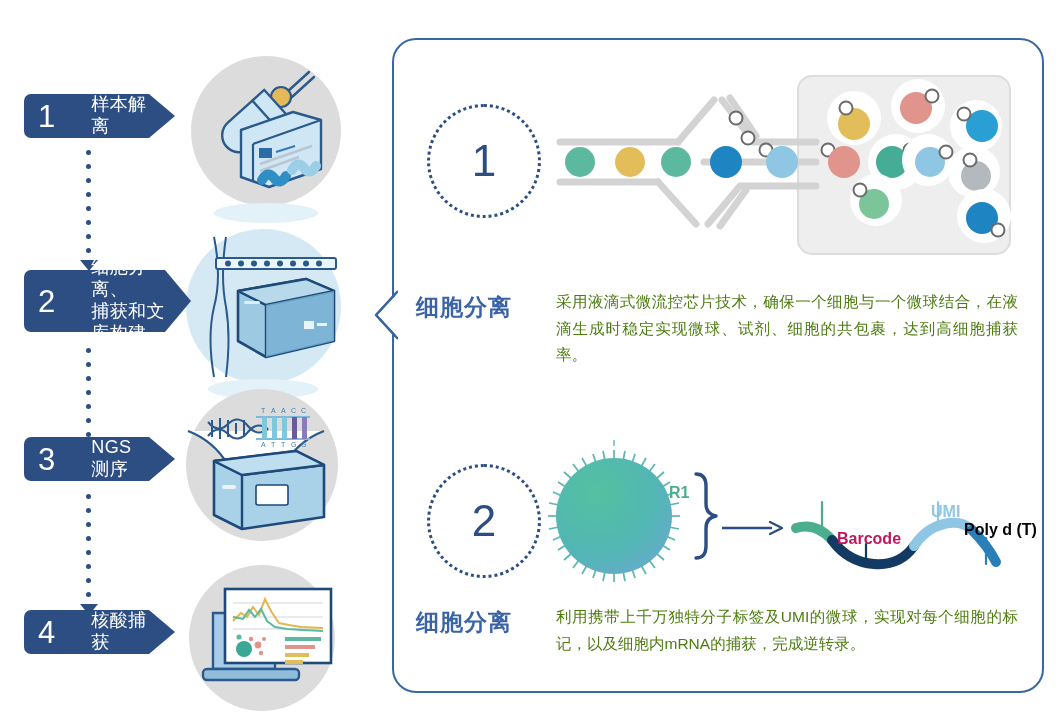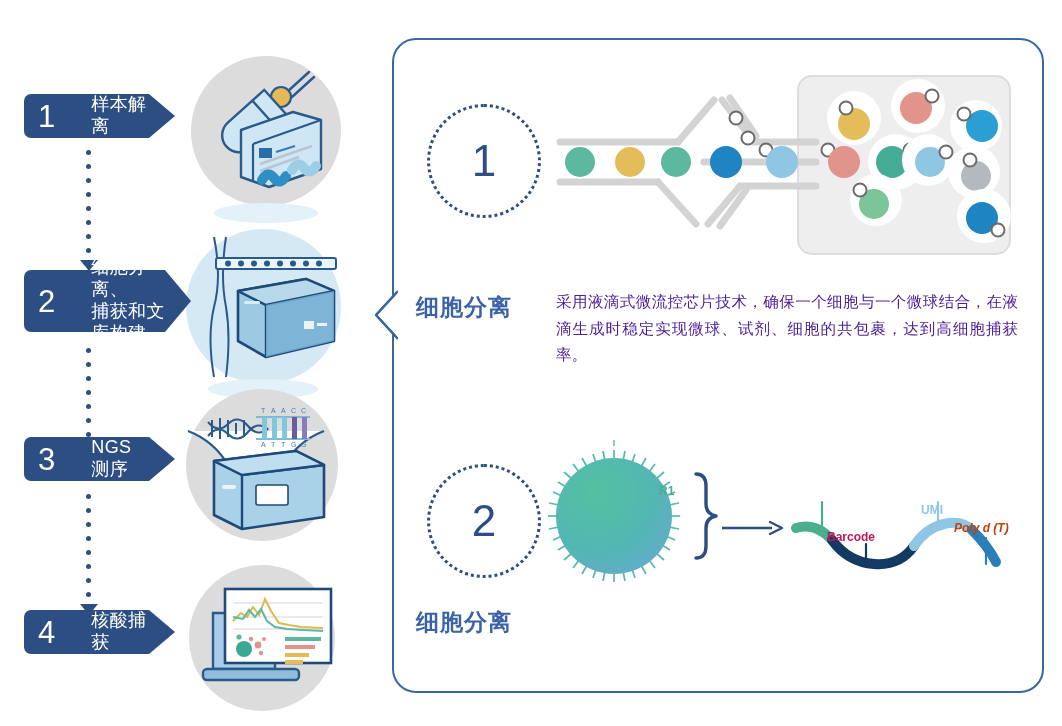--- a/index.html
+++ b/index.html
@@ -71,29 +71,29 @@
     display:flex;align-items:center;justify-content:center;
     color:#2d4e83;font-size:44px;font-weight:400;
   }
   .sec-title{
     position:absolute;
     color:#3a62a6;font-size:23px;font-weight:bold;letter-spacing:1px;
     white-space:nowrap;
   }
   .sec-body{
     position:absolute;
-    color:#4c1d95;font-size:15.5px;line-height:1.72;
+    color:#4d7c0f;font-size:15.5px;line-height:1.72;
     text-align:justify;
   }
 
-  .lbl{position:absolute;font-size:12px;font-weight:bold;white-space:nowrap;}
+  .lbl{position:absolute;font-size:16px;font-weight:bold;white-space:nowrap;margin-left:10px;}
   .lbl.r1{color:#4bae8f;}
   .lbl.barcode{color:#be185d;}
   .lbl.umi{color:#8ec6e4;}
-  .lbl.polyd{color:#c2410c;font-style:italic;}
+  .lbl.polyd{color:#000000;}
 </style>
 </head>
 <body>
 
 <div class="root">
 
   <div class="workflow">
 
     <div class="icon-circle" style="left:191px;top:56px;width:150px;height:150px;background:#dcdcdc;">
       <svg viewBox="0 0 150 150" width="150" height="150">
@@ -445,14 +445,15 @@
         </g>
       </svg>
     </div>
 
     <div class="lbl r1" style="left:265px;top:444px;">R1</div>
     <div class="lbl barcode" style="left:433px;top:490px;">Barcode</div>
     <div class="lbl umi" style="left:527px;top:463px;">UMI</div>
     <div class="lbl polyd" style="left:560px;top:481px;">Poly d (T)</div>
 
     <div class="sec-title" style="left:22px;top:567px;">细胞分离</div>
+    <div class="sec-body" style="left:162px;top:564px;width:462px;">利用携带上千万独特分子标签及UMI的微球，实现对每个细胞的标记，以及细胞内mRNA的捕获，完成逆转录。</div>
   </div>
 </div>
 
 </body></html>

